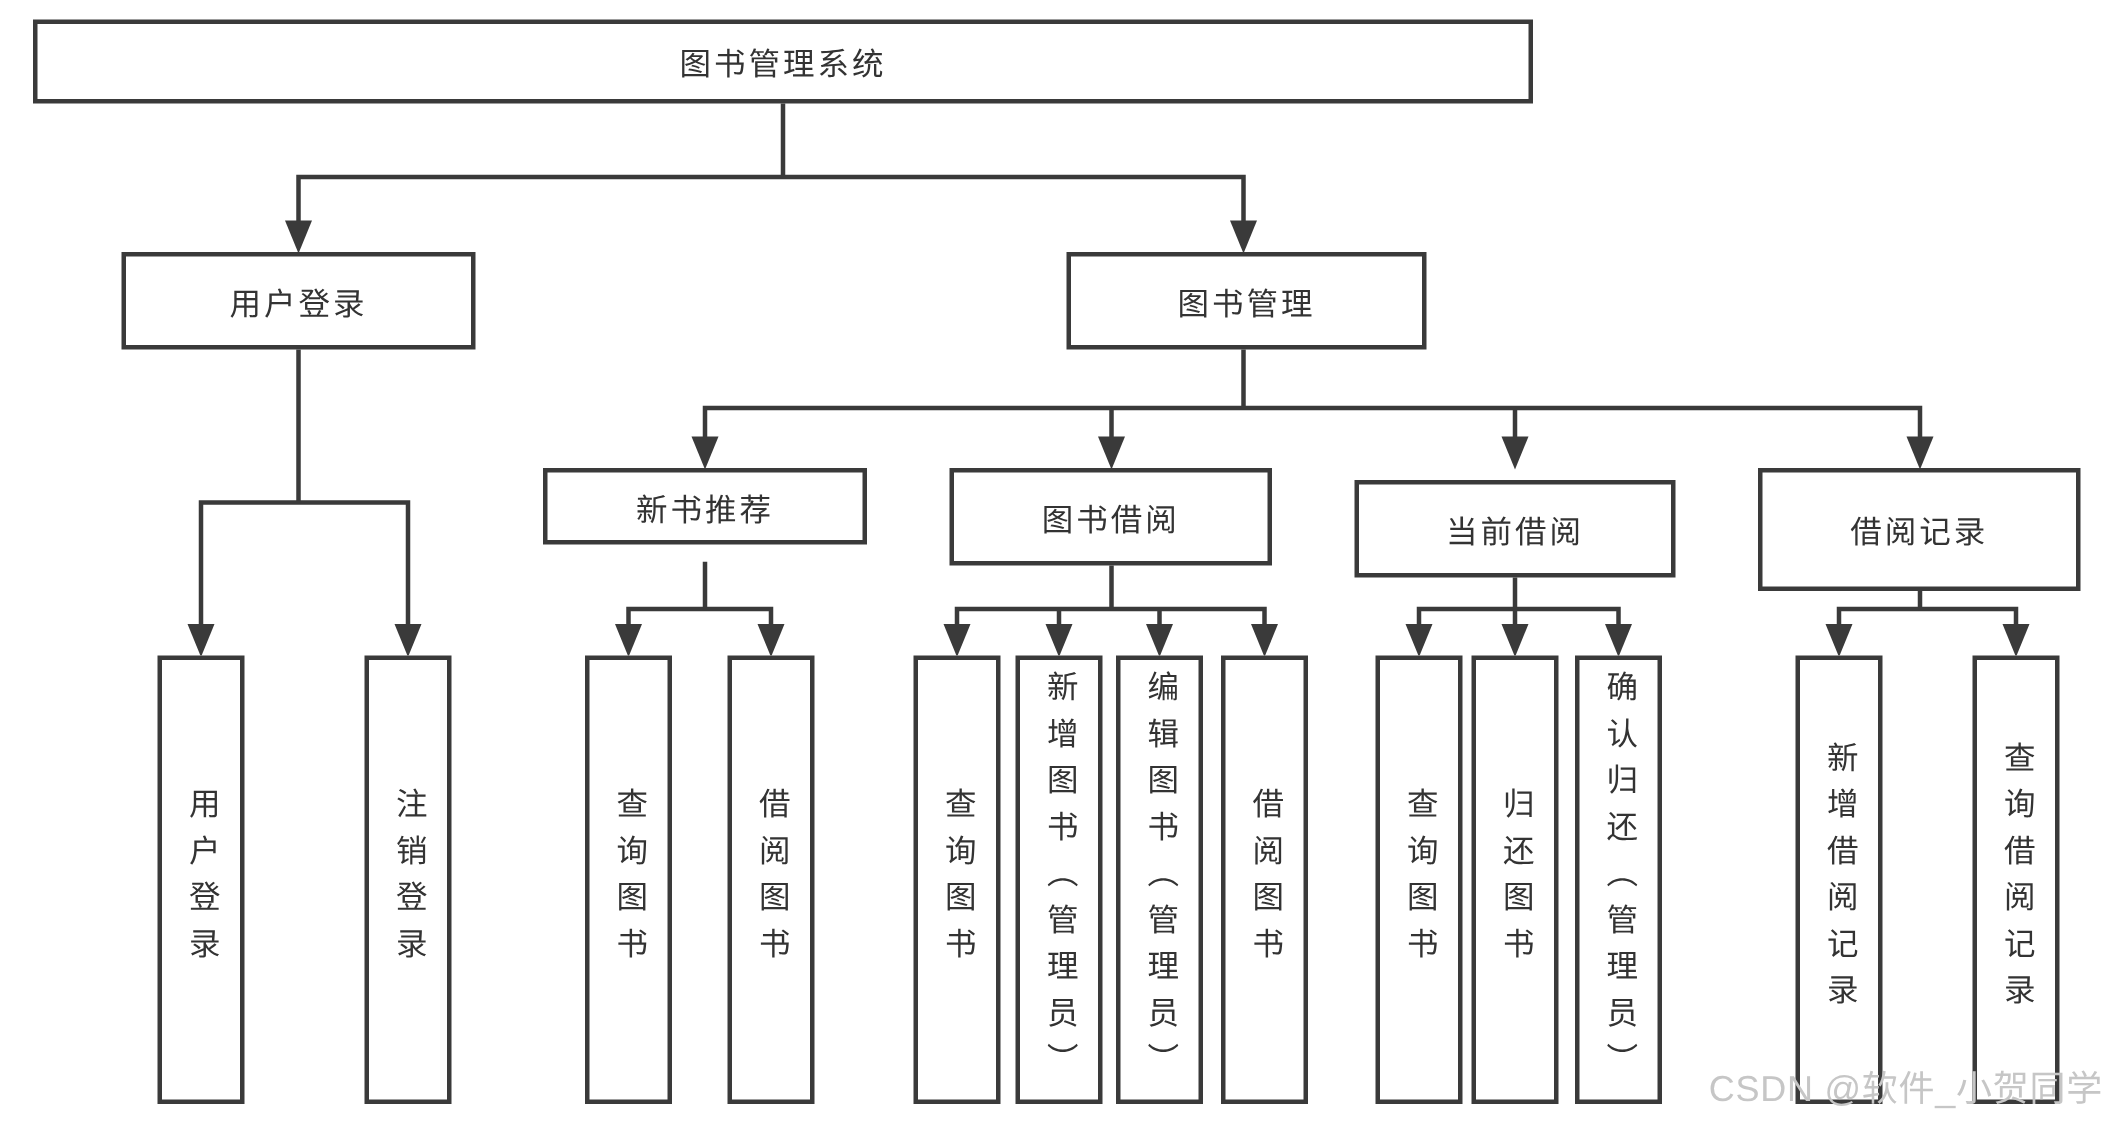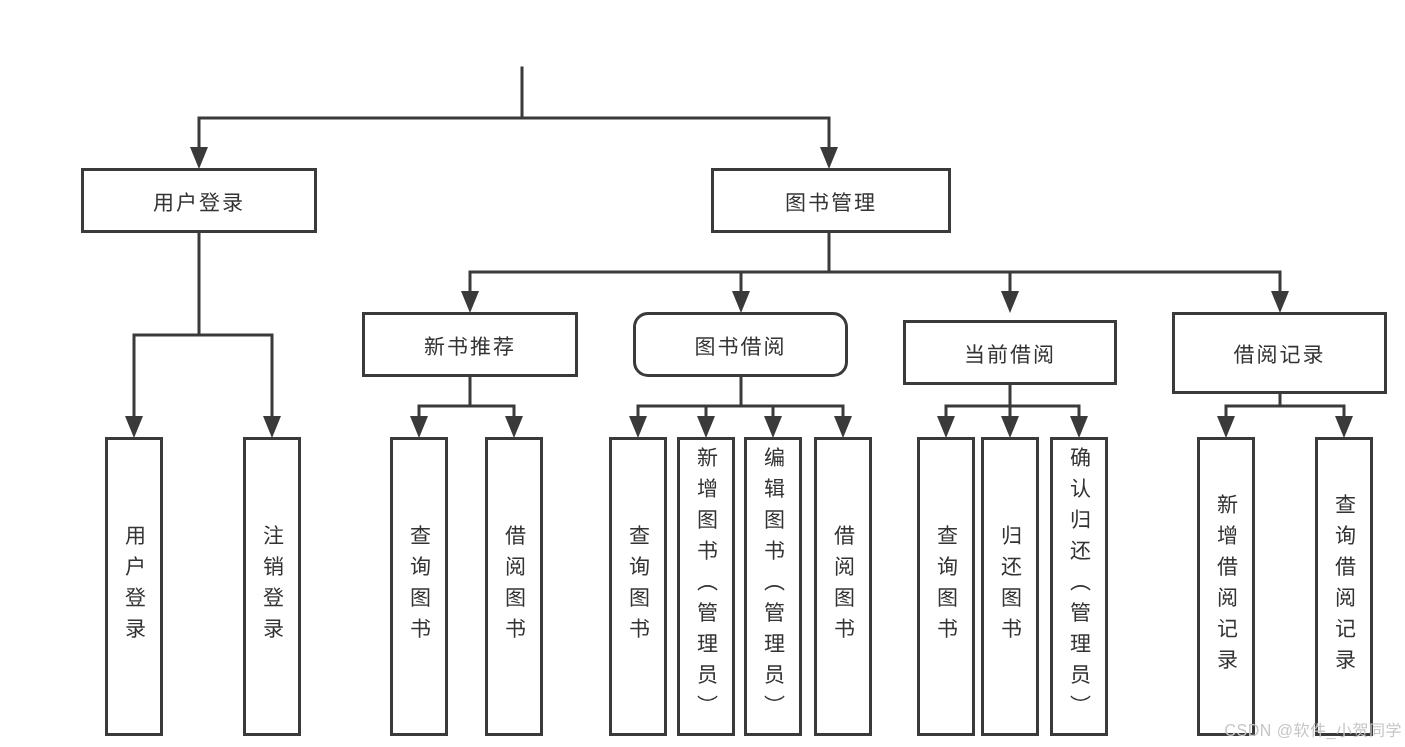--- a/index.html
+++ b/index.html
@@ -20,21 +20,21 @@
     display:flex;align-items:center;justify-content:center;
     color:var(--text,#333333);
   }
   .h-node .label{font-size:21px;letter-spacing:2px;white-space:nowrap;}
   .v-node .label{
     writing-mode:vertical-rl;text-orientation:mixed;
     font-size:21px;letter-spacing:10px;line-height:1;white-space:nowrap;
   }
   .watermark{
     position:absolute;right:3px;bottom:6px;
-    font-size:16px;letter-spacing:0.5px;
+    font-size:24px;letter-spacing:0.5px;
     color:var(--watermark,#c6c6c6);
     z-index:5;white-space:nowrap;
   }
 </style>
 </head>
 <body>
 
 <div class="canvas">
 
   <svg class="connector-layer" viewBox="0 0 1405 747" xmlns="http://www.w3.org/2000/svg">
@@ -73,32 +73,35 @@
       <polygon points="1001,416 1019,416 1010,438"></polygon>
       <polygon points="1070,416 1088,416 1079,438"></polygon>
     </g>
     <g>
       <path d="M1280 376 V406 M1226 406 H1344 M1226 406 V417 M1344 406 V417"></path>
       <polygon points="1217,416 1235,416 1226,438"></polygon>
       <polygon points="1335,416 1353,416 1344,438"></polygon>
     </g>
   </svg>
 
+  <div class="node h-node" style="left:22px;top:13px;width:1000px;height:56px;">
+    <span class="label">图书管理系统</span>
+  </div>
 
   <div class="node h-node" style="left:81px;top:168px;width:236px;height:65px;">
     <span class="label">用户登录</span>
   </div>
   <div class="node h-node" style="left:711px;top:168px;width:240px;height:65px;">
     <span class="label">图书管理</span>
   </div>
 
-  <div class="node h-node" style="left:362px;top:312px;width:216px;height:65px;">
+  <div class="node h-node" style="left:362px;top:312px;width:216px;height:51px;">
     <span class="label">新书推荐</span>
   </div>
-  <div class="node h-node" style="left:633px;top:312px;width:215px;height:65px;border-radius:15px;">
+  <div class="node h-node" style="left:633px;top:312px;width:215px;height:65px;">
     <span class="label">图书借阅</span>
   </div>
   <div class="node h-node" style="left:903px;top:320px;width:214px;height:65px;">
     <span class="label">当前借阅</span>
   </div>
   <div class="node h-node" style="left:1172px;top:312px;width:215px;height:82px;">
     <span class="label">借阅记录</span>
   </div>
 
   <div class="node v-node" style="left:105px;top:437px;width:58px;height:299px;">

